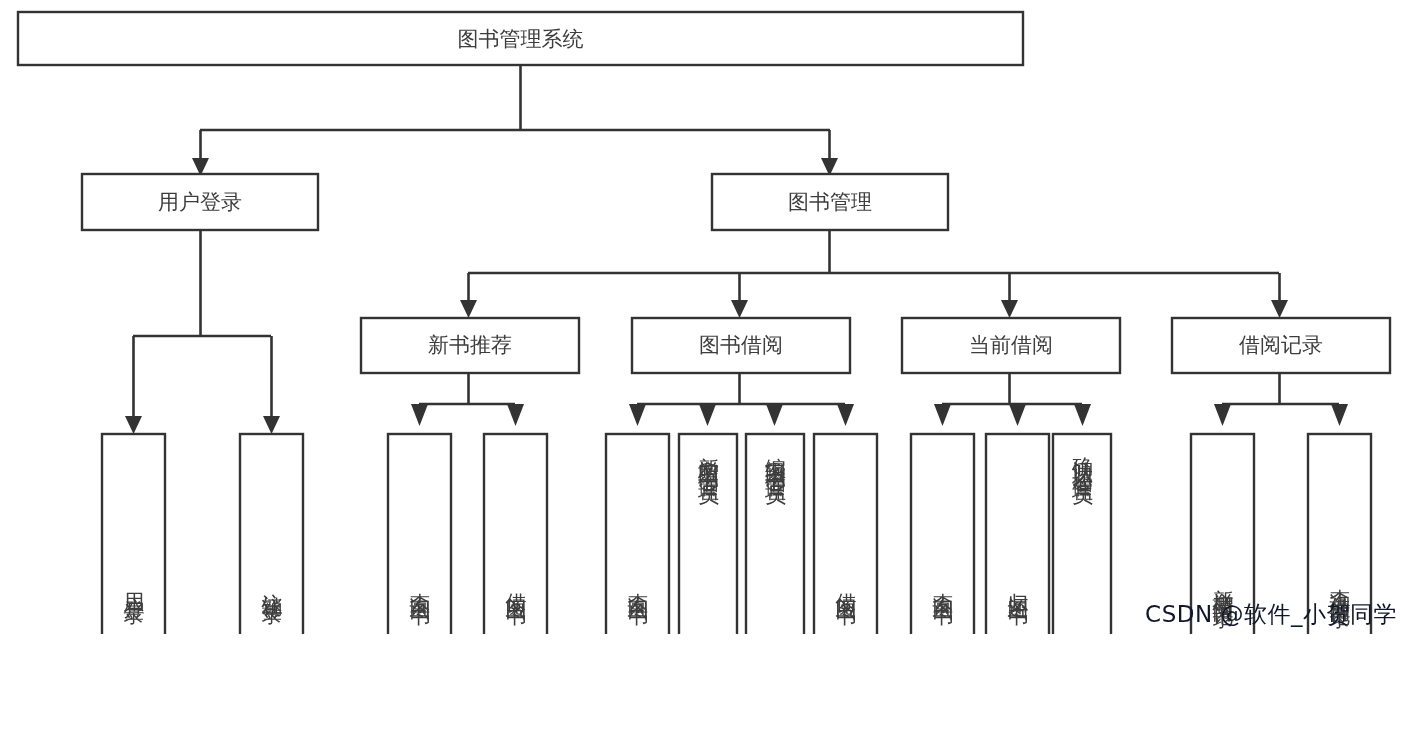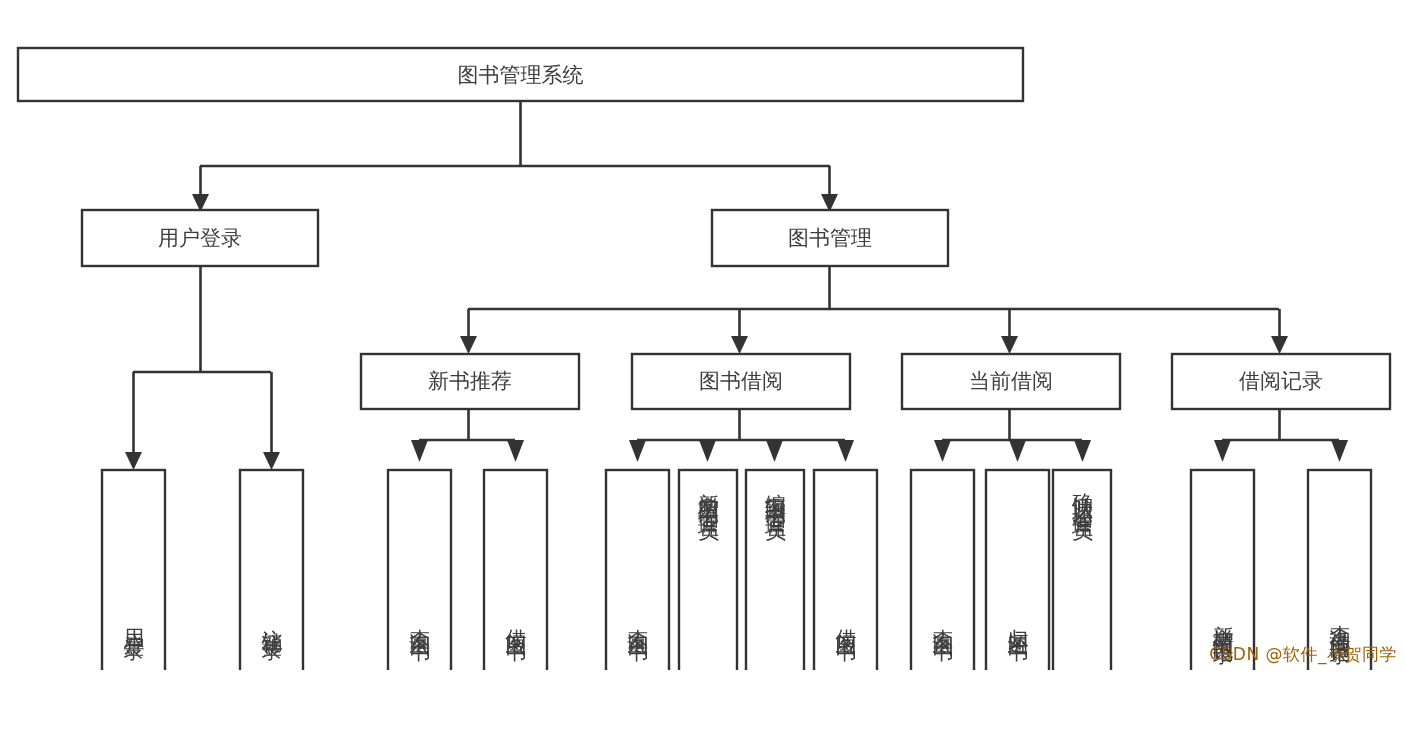--- a/index.html
+++ b/index.html
@@ -10,21 +10,20 @@
   }
   body {
     font-family: "DejaVu Sans", "Liberation Sans", sans-serif;
   }
   #diagram-root {
     position: relative;
     width: 1405px;
     height: 634px;
     background: #ffffff;
     overflow: hidden;
-    margin-top: 36px;
   }
   svg.diagram-svg {
     position: absolute;
     left: 0;
     top: 0;
     width: 1405px;
     height: 747px;
     display: block;
   }
   .node-box {
@@ -67,22 +66,22 @@
     display: flex;
     align-items: center;
     justify-content: center;
     pointer-events: none;
   }
   .watermark {
     position: absolute;
     right: 8px;
     bottom: 4px;
     font-family: "DejaVu Sans", "Liberation Sans", sans-serif;
-    font-size: 17px;
-    color: #a16207;
+    font-size: 23px;
+    color: #0f172a;
     letter-spacing: 0.5px;
     white-space: nowrap;
   }
 </style>
 </head>
 <body>
 
 <div id="diagram-root">
 
   <svg class="diagram-svg" viewBox="0 0 1405 747">

